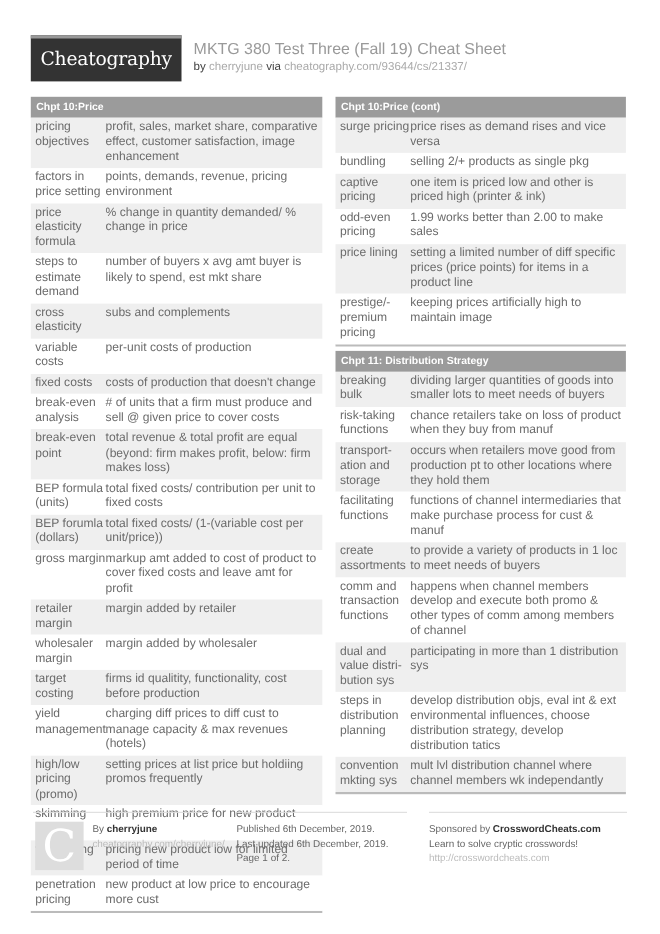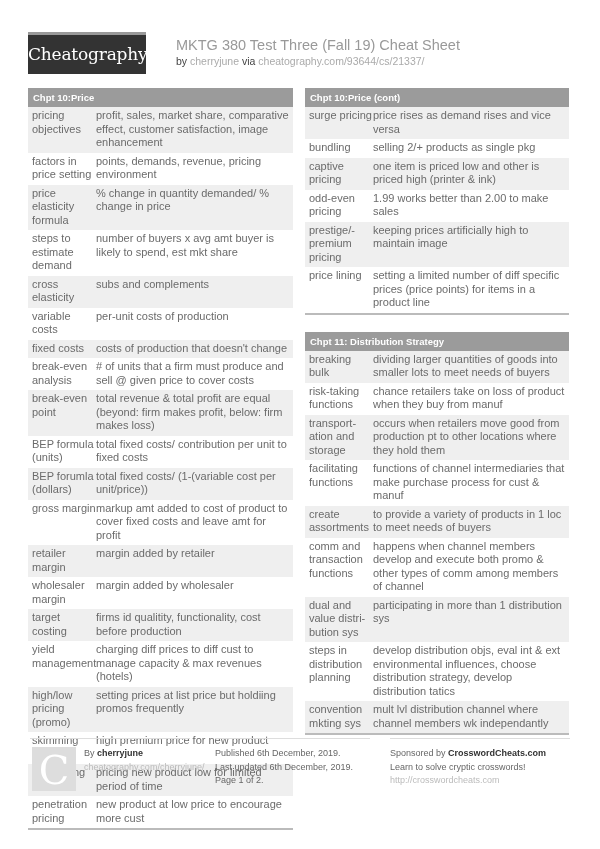--- a/index.html
+++ b/index.html
@@ -1,35 +1,35 @@
 <!DOCTYPE html>
 <html><head>
 <meta charset="utf-8">
 <style>
   * { box-sizing: border-box; margin: 0; padding: 0; }
   html, body { width: 600px; height: 849px; background: #ffffff; overflow: hidden; }
   body { font-family: "Liberation Sans", "DejaVu Sans", sans-serif; color: #666; position: relative; }
 
   .header { position: absolute; left: 28px; top: 32px; width: 545px; height: 44px; }
   .logo {
-    position: absolute; left: 0; top: 0; width: 118px; height: 42px;
+    position: absolute; left: 0; top: 0; width: 137px; height: 42px;
     background: #333333; border-top: 3px solid #999999;
     color: #ffffff; font-family: "DejaVu Serif", "Liberation Serif", serif;
     font-size: 17px; text-align: center; line-height: 38px; letter-spacing: -0.2px;
   }
   .title-block { position: absolute; left: 148px; top: 5px; }
   .title { font-size: 14.5px; color: #999999; white-space: nowrap; }
   .byline { font-size: 10.5px; color: #aaaaaa; margin-top: 2px; white-space: nowrap; }
   .byline .dark { color: #444; }
 
   .column { position: absolute; top: 88px; width: 265px; }
   .col-left { left: 28px; }
   .col-right { left: 305px; width: 264px; }
 
-  .section { border-bottom: 2px solid #bbbbbb; margin-bottom: 17px; }
+  .section { border-bottom: 2px solid #bbbbbb; margin-bottom: 4px; }
   .section-head {
     background: #9b9b9b; color: #ffffff; font-weight: bold;
     font-size: 9.5px; height: 19px; line-height: 19px; padding-left: 5px;
   }
   .row { display: flex; font-size: 11px; line-height: 13.5px; padding: 2px 0 3px 0; color: #6b6b6b; }
   .row:nth-child(odd) { background: #ffffff; }
   .row:nth-child(even) { background: #efefef; }
   .rows .row:nth-child(odd) { background: #efefef; }
   .rows .row:nth-child(even) { background: #ffffff; }
   .term { width: 68px; padding-left: 4px; flex-shrink: 0; }
@@ -167,26 +167,26 @@
         </div>
         <div class="row">
           <div class="term">captive pricing</div>
           <div class="def">one item is priced low and other is priced high (printer &amp; ink)</div>
         </div>
         <div class="row">
           <div class="term">odd-even pricing</div>
           <div class="def">1.99 works better than 2.00 to make sales</div>
         </div>
         <div class="row">
+          <div class="term">price lining</div>
+          <div class="def">setting a limited number of diff specific prices (price points) for items in a product line</div>
+        </div>
+        <div class="row">
           <div class="term">prestige/-premium pricing</div>
           <div class="def">keeping prices artificially high to maintain image</div>
-        </div>
-        <div class="row">
-          <div class="term">price lining</div>
-          <div class="def">setting a limited number of diff specific prices (price points) for items in a product line</div>
         </div>
       </div>
   </div>
   <div class="section">
     <div class="section-head">Chpt 11: Distribution Strategy</div>
     <div class="rows" id="rows-2">
         <div class="row">
           <div class="term">breaking bulk</div>
           <div class="def">dividing larger quantities of goods into smaller lots to meet needs of buyers</div>
         </div>

